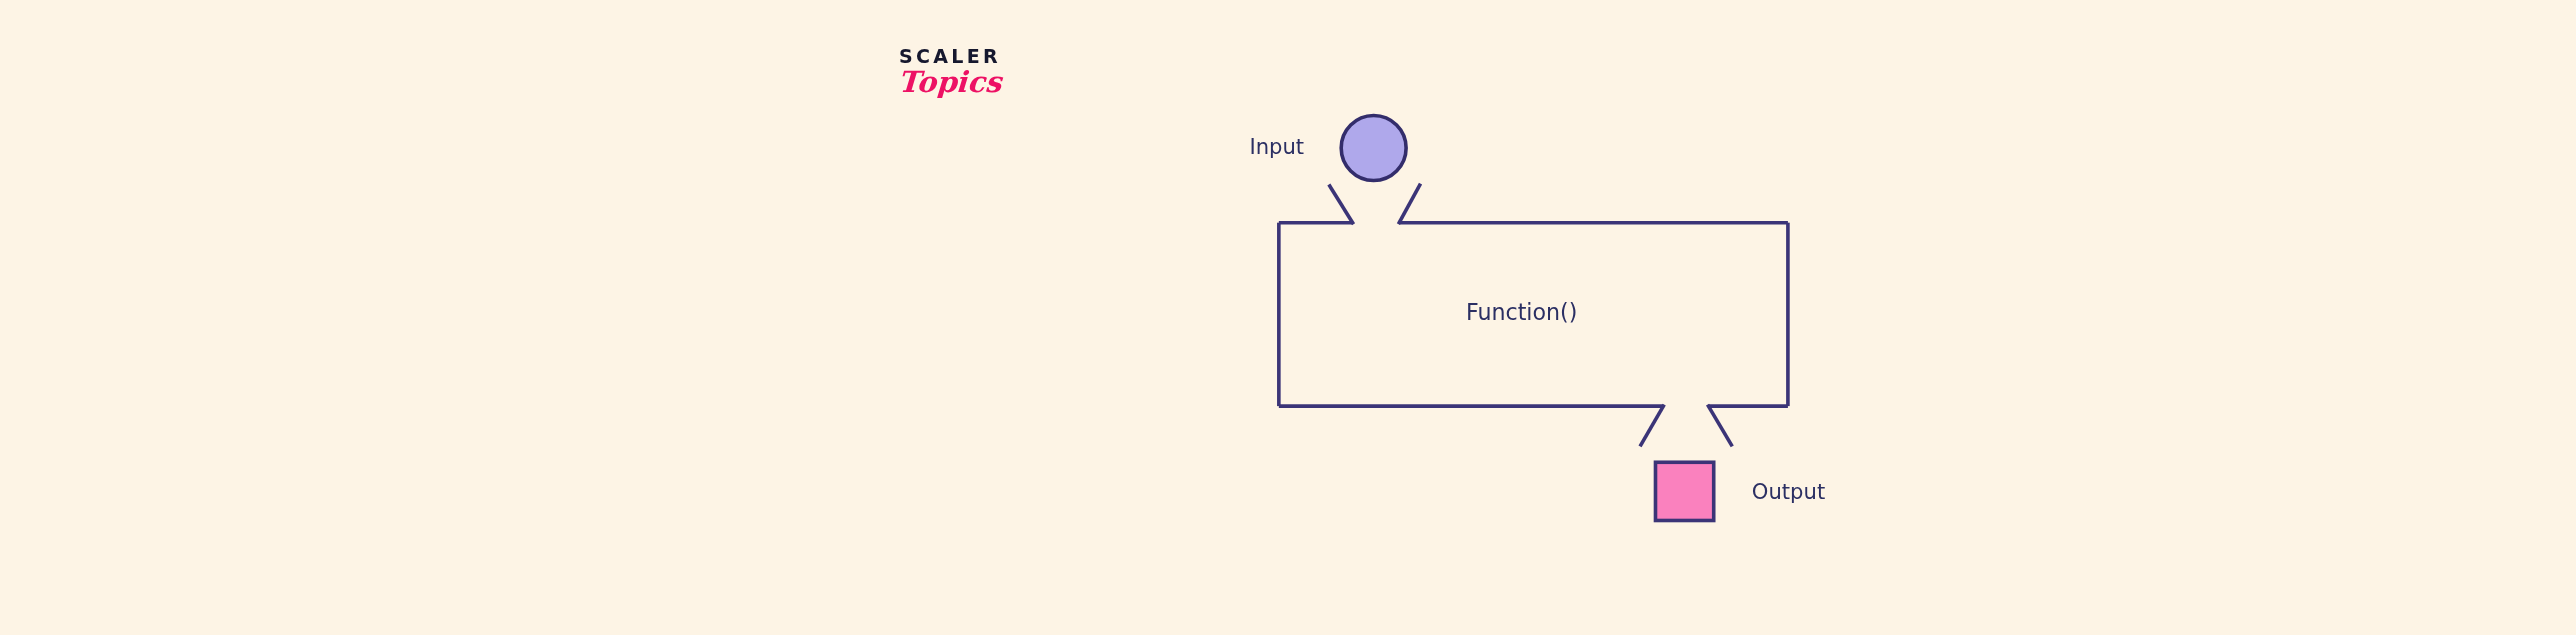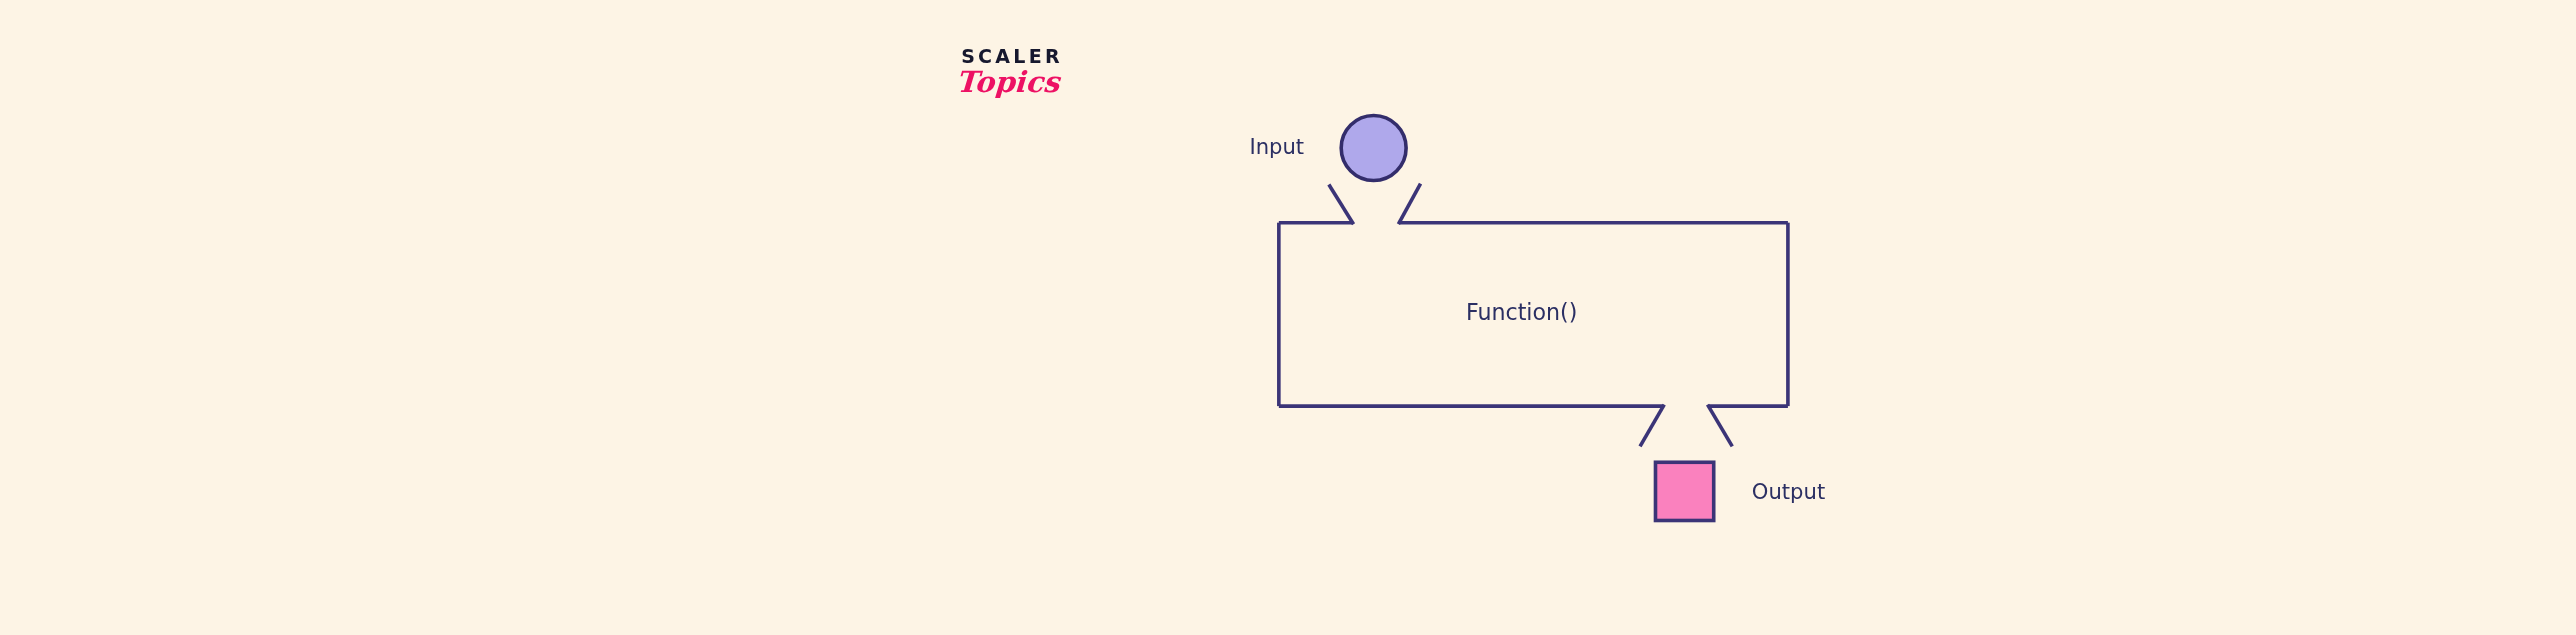--- a/index.html
+++ b/index.html
@@ -14,25 +14,24 @@
     position: relative;
     width: 3092px;
     height: 636px;
     background: #FDF4E5;
     overflow: hidden;
   }
 
   
   .logo {
     position: absolute;
-    left: 929px;
+    left: 899px;
     top: 47px;
     width: 134px;
     height: 67px;
-    text-align: right;
   }
   .logo-scaler {
     font-family: "DejaVu Sans", sans-serif;
     font-weight: bold;
     font-size: 19px;
     letter-spacing: 3.3px;
     color: #16182E;
     line-height: 1;
     white-space: nowrap;
   }

